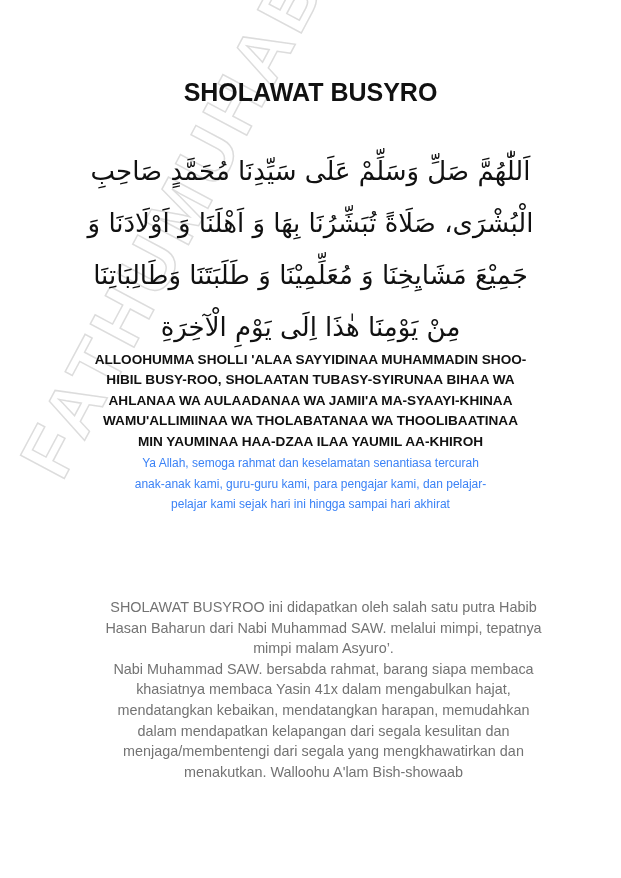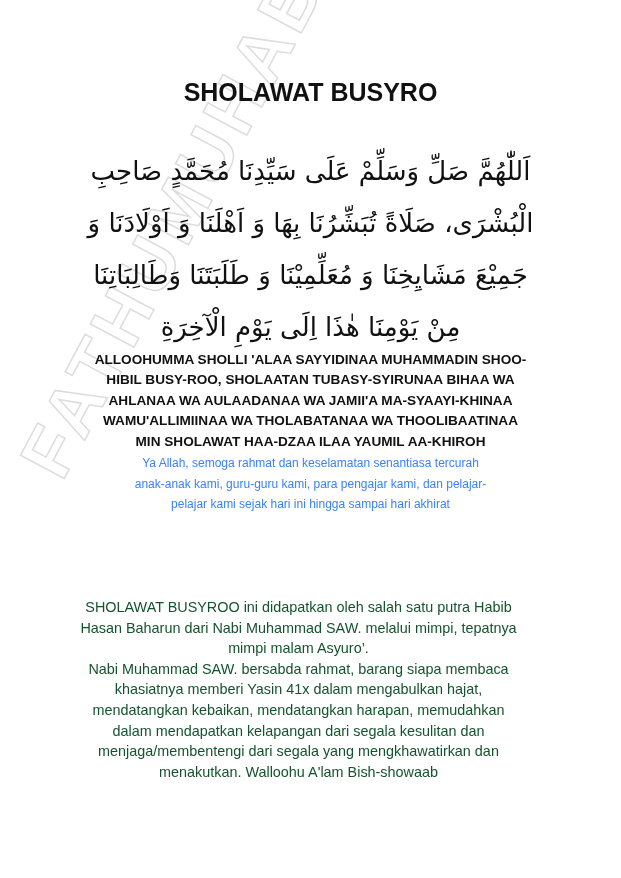--- a/index.html
+++ b/index.html
@@ -66,26 +66,26 @@
       position: absolute;
       left: 40px; width: 541px;
       top: 453px;
       text-align: center;
       font-size: 12px;
       line-height: 20.6px;
       color: #3b82f6;
     }
     .info {
       position: absolute;
-      left: 28px; width: 541px;
+      left: 53px; width: 541px;
       top: 597px;
       text-align: center;
       font-size: 14.4px;
       line-height: 20.6px;
-      color: #14532d;
+      color: #737373;
     }
     .watermark {
       position: absolute;
       left: 40px;
       top: 430px;
       transform-origin: left center;
       transform: rotate(-62deg);
       font-family: "Liberation Sans", sans-serif;
       font-size: 72px;
       font-weight: bold;
@@ -111,34 +111,34 @@
     <span class="line">الْبُشْرَى، صَلَاةً تُبَشِّرُنَا بِهَا وَ اَهْلَنَا وَ اَوْلَادَنَا وَ</span>
     <span class="line">جَمِيْعَ مَشَايِخِنَا وَ مُعَلِّمِيْنَا وَ طَلَبَتَنَا وَطَالِبَاتِنَا</span>
     <span class="line">مِنْ يَوْمِنَا هٰذَا اِلَى يَوْمِ الْآخِرَةِ</span>
   </div>
 
   <div class="translit">
     <span class="line">ALLOOHUMMA SHOLLI 'ALAA SAYYIDINAA MUHAMMADIN SHOO-</span>
     <span class="line">HIBIL BUSY-ROO, SHOLAATAN TUBASY-SYIRUNAA BIHAA WA</span>
     <span class="line">AHLANAA WA AULAADANAA WA JAMII'A MA-SYAAYI-KHINAA</span>
     <span class="line">WAMU'ALLIMIINAA WA THOLABATANAA WA THOOLIBAATINAA</span>
-    <span class="line">MIN SHOLAWAT HAA-DZAA ILAA YAUMIL AA-KHIROH</span>
+    <span class="line">MIN YAUMINAA HAA-DZAA ILAA YAUMIL AA-KHIROH</span>
   </div>
 
   <div class="meaning">
     <span class="line">Ya Allah, semoga rahmat dan keselamatan senantiasa tercurah</span>
     <span class="line">anak-anak kami, guru-guru kami, para pengajar kami, dan pelajar-</span>
     <span class="line">pelajar kami sejak hari ini hingga sampai hari akhirat</span>
   </div>
 
   <div class="info">
     <span class="line">SHOLAWAT BUSYROO ini didapatkan oleh salah satu putra Habib</span>
     <span class="line">Hasan Baharun dari Nabi Muhammad SAW. melalui mimpi, tepatnya</span>
     <span class="line">mimpi malam Asyuro’.</span>
     <span class="line">Nabi Muhammad SAW. bersabda rahmat, barang siapa membaca</span>
-    <span class="line">khasiatnya memberi Yasin 41x dalam mengabulkan hajat,</span>
+    <span class="line">khasiatnya membaca Yasin 41x dalam mengabulkan hajat,</span>
     <span class="line">mendatangkan kebaikan, mendatangkan harapan, memudahkan</span>
     <span class="line">dalam mendapatkan kelapangan dari segala kesulitan dan</span>
     <span class="line">menjaga/membentengi dari segala yang mengkhawatirkan dan</span>
     <span class="line">menakutkan. Walloohu A'lam Bish-showaab</span>
   </div>
 
 </div>
 
 </body></html>

